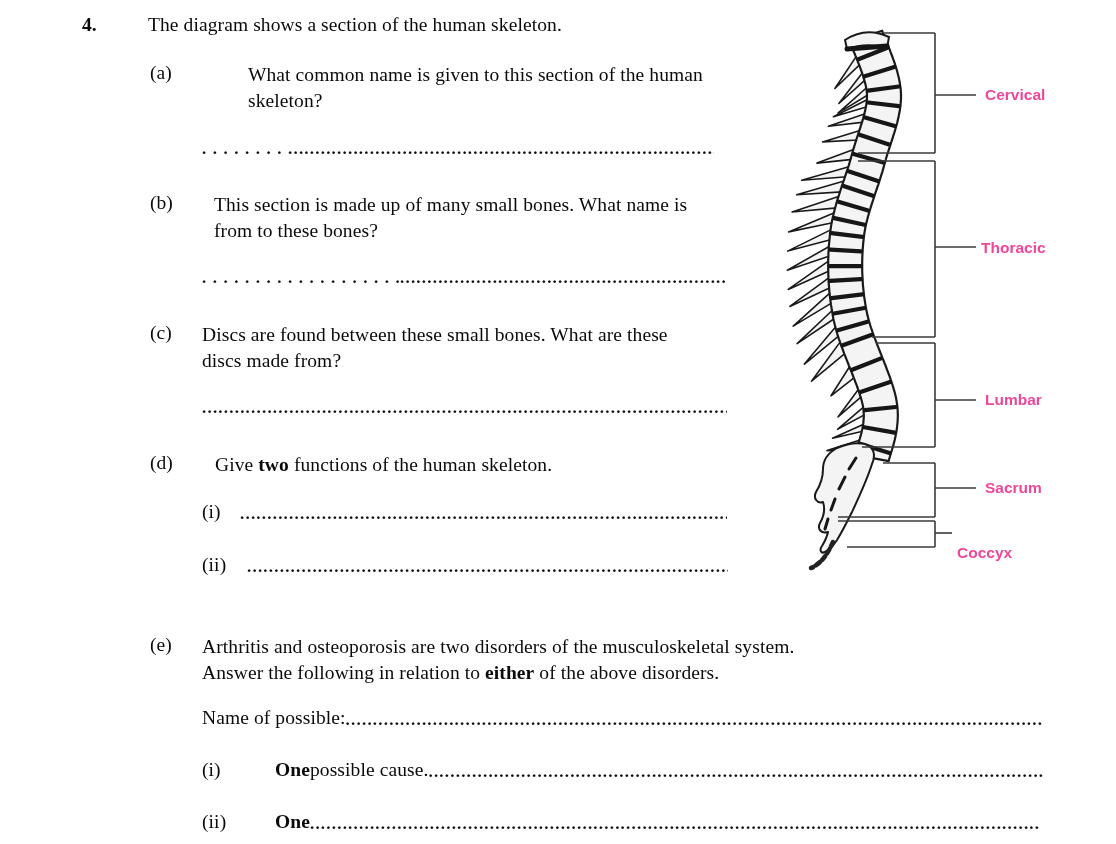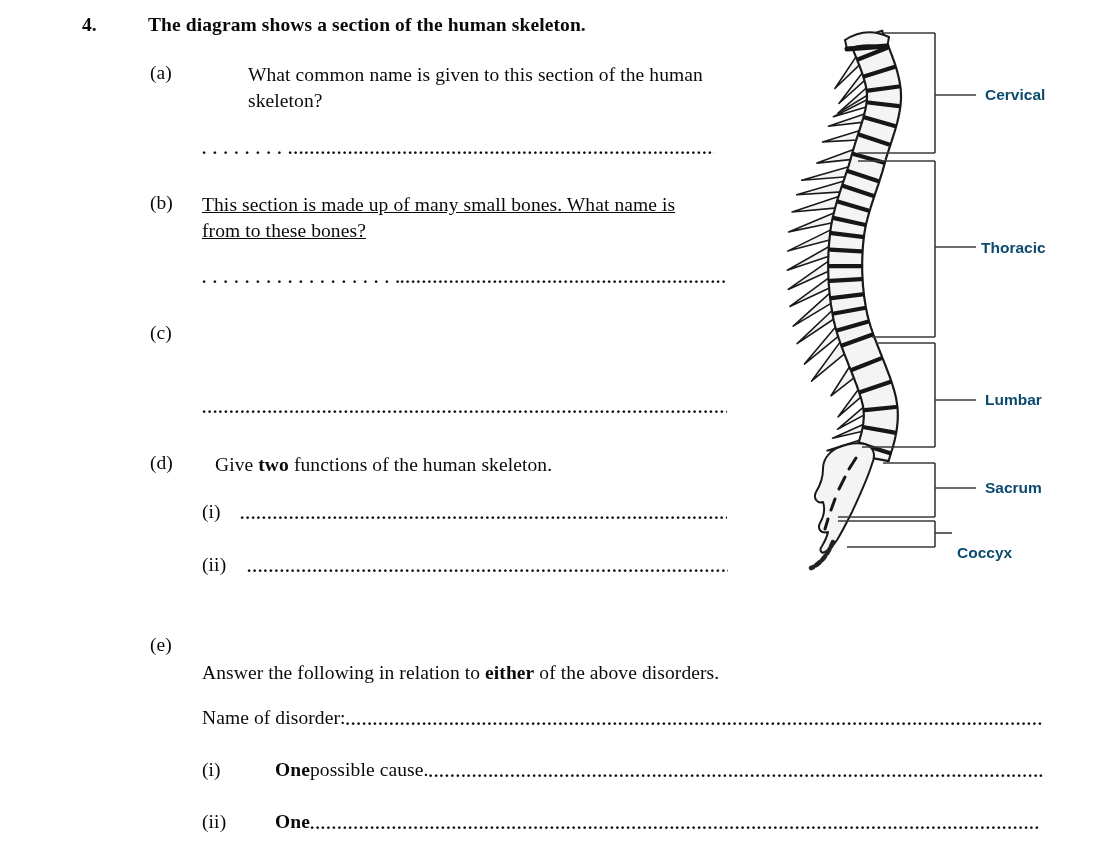--- a/index.html
+++ b/index.html
@@ -9,77 +9,81 @@
   .qtext{font-size:19.5px;line-height:26px;letter-spacing:0.1px;}
   .bold{font-weight:bold;}
   .partlabel{font-size:19.5px;}
   
   .dotrow{display:flex;align-items:flex-end;height:22px;font-size:19.5px;line-height:22px;
           white-space:nowrap;overflow:hidden;}
   .dots-dense{flex:1 1 auto;overflow:hidden;letter-spacing:1.2px;font-weight:bold;font-size:17px;}
   .dots-wide{overflow:hidden;letter-spacing:6.5px;font-weight:bold;font-size:17px;flex:0 0 auto;}
   .rowlabel{flex:0 0 auto;}
   
-  .diaglabel{font-family:"Liberation Sans", sans-serif;font-size:15.5px;font-weight:600;color:#0c4a6e;}
+  .diaglabel{font-family:"Liberation Sans", sans-serif;font-size:15.5px;font-weight:600;color:#ec4899;}
   svg{display:block;}
 </style>
 </head>
 <body>
 
 <div id="page">
 
   <div class="abs qtext bold" style="left:82px;top:12px;">4.</div>
-  <div class="abs qtext" style="left:148px;top:12px;font-weight:bold;">The diagram shows a section of the human skeleton.</div>
+  <div class="abs qtext" style="left:148px;top:12px;">The diagram shows a section of the human skeleton.</div>
 
   <div class="abs partlabel" style="left:150px;top:62px;">(a)</div>
   <div class="abs qtext" style="left:202px;top:62px;width:560px;margin-left:46px;">
     <span>What common name is given to this section of the human</span><br>
     <span>skeleton?</span>
   </div>
   <div class="abs dotrow" style="left:202px;top:138px;width:512px;">
     <span class="dots-wide" style="width:86px;">..............................</span>
     <span class="dots-dense">..........................................................................................................................................................................</span>
   </div>
 
   <div class="abs partlabel" style="left:150px;top:192px;">(b)</div>
-  <div class="abs qtext" style="left:202px;top:192px;width:560px;text-decoration:underline;">
+  <div class="abs qtext" style="left:214px;top:192px;width:560px;">
     <span>This section is made up of many small bones. What name is</span><br>
     <span>from to these bones?</span>
   </div>
   <div class="abs dotrow" style="left:202px;top:267px;width:525px;">
     <span class="dots-wide" style="width:198px;">..............................</span>
     <span class="dots-dense">..........................................................................................................................................................................</span>
   </div>
 
   <div class="abs partlabel" style="left:150px;top:322px;">(c)</div>
+  <div class="abs qtext" style="left:202px;top:322px;width:560px;">
+    <span>Discs are found between these small bones. What are these</span><br>
+    <span>discs made from?</span>
+  </div>
   <div class="abs dotrow" style="left:202px;top:397px;width:525px;">
     <span class="dots-dense">..........................................................................................................................................................................</span>
   </div>
 
   <div class="abs partlabel" style="left:150px;top:452px;">(d)</div>
   <div class="abs qtext" style="left:215px;top:452px;width:600px;">
     <span>Give </span><span class="bold">two</span><span> functions of the human skeleton.</span>
   </div>
   <div class="abs dotrow" style="left:202px;top:503px;width:525px;">
     <span class="rowlabel qtext" style="width:38px;">(i)</span>
     <span class="dots-dense">..........................................................................................................................................................................</span>
   </div>
   <div class="abs dotrow" style="left:202px;top:556px;width:526px;">
     <span class="rowlabel qtext" style="width:45px;">(ii)</span>
     <span class="dots-dense">..........................................................................................................................................................................</span>
   </div>
 
   <div class="abs partlabel" style="left:150px;top:634px;">(e)</div>
   <div class="abs qtext" style="left:202px;top:634px;width:860px;">
-    <br>
+    <span>Arthritis and osteoporosis are two disorders of the musculoskeletal system.</span><br>
     <span>Answer the following in relation to </span><span class="bold">either</span><span> of the above disorders.</span>
   </div>
 
   <div class="abs dotrow" style="left:202px;top:709px;width:841px;">
-    <span class="rowlabel qtext">Name of disorder: </span>
+    <span class="rowlabel qtext">Name of possible: </span>
     <span class="dots-dense">..........................................................................................................................................................................</span>
   </div>
 
   <div class="abs dotrow" style="left:202px;top:761px;width:841px;">
     <span class="rowlabel qtext" style="width:73px;">(i)</span>
     <span class="rowlabel qtext bold">One</span>
     <span class="rowlabel qtext"> possible cause. </span>
     <span class="dots-dense">..........................................................................................................................................................................</span>
   </div>
 

